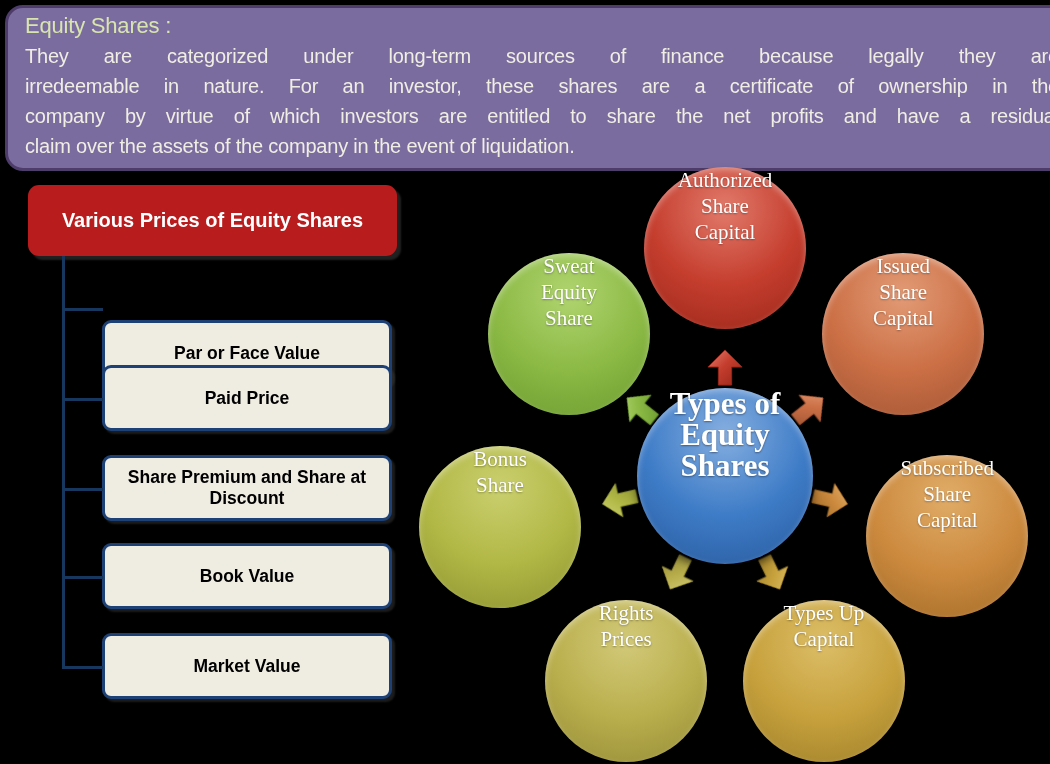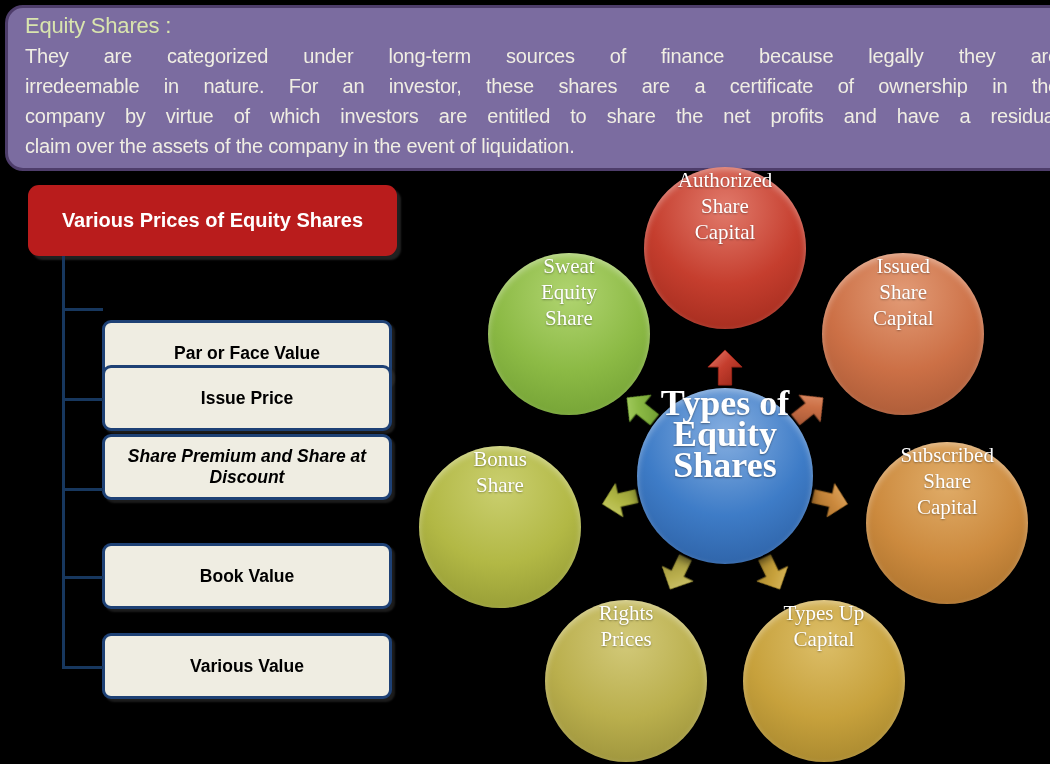--- a/index.html
+++ b/index.html
@@ -29,21 +29,21 @@
     box-shadow:3px 3px 2px rgba(55,55,55,.5);}
   .item-label{font-weight:bold;font-size:17.5px;line-height:21px;color:#000;}
 
   
   .circle{position:absolute;border-radius:50%;display:flex;align-items:flex-start;
     justify-content:center;text-align:center;
     box-shadow:0 6px 9px rgba(0,0,0,.55), inset 0 3px 6px rgba(255,255,255,.38);}
   .circle-label{font-family:"Liberation Serif",serif;color:#fff;font-size:21px;
     line-height:26px;white-space:pre-line;text-shadow:0 1px 2px rgba(0,0,0,.35);}
   .center-label{font-family:"Liberation Serif",serif;color:#fff;font-weight:bold;
-    font-size:36px;line-height:31px;white-space:pre-line;text-shadow:0 1px 2px rgba(0,0,0,.4);}
+    font-size:31px;line-height:31px;white-space:pre-line;text-shadow:0 1px 2px rgba(0,0,0,.4);}
   .arrow{position:absolute;width:38px;height:38px;
     filter:drop-shadow(2px 3px 2px rgba(0,0,0,.55));}
 </style>
 </head>
 <body>
 
 <div id="canvas">
 
   <div class="purple-box">
     <div class="pb-title">Equity Shares :</div>
@@ -56,33 +56,33 @@
   </div>
 
   <div class="panel-title">Various Prices of Equity Shares</div>
   <div class="vline"></div>
   <div id="items">
       <div class="item-box" style="top: 284px; margin-top: 36px;">
         <span class="item-label">Par or Face Value</span>
       </div>
       <div class="branch" style="top: 308px;"></div>
       <div class="item-box" style="top: 365px;">
-        <span class="item-label">Issue Price</span>
+        <span class="item-label">Paid Price</span>
       </div>
       <div class="branch" style="top: 398px;"></div>
-      <div class="item-box" style="top: 434px; font-style: italic;">
+      <div class="item-box" style="top: 455px;">
         <span class="item-label">Share Premium and Share at Discount</span>
       </div>
       <div class="branch" style="top: 488px;"></div>
       <div class="item-box" style="top: 543px; justify-content: center;">
         <span class="item-label">Book Value</span>
       </div>
       <div class="branch" style="top: 576px;"></div>
       <div class="item-box" style="top: 633px;">
-        <span class="item-label">Various Value</span>
+        <span class="item-label">Market Value</span>
       </div>
       <div class="branch" style="top: 666px;"></div>
     </div>
 
   <div id="diagram">
       <div class="circle" style="left: 644px; top: 167px; height: 162px; width: 162px; background: radial-gradient(circle at 50% 26%, rgb(225, 122, 107) 0%, rgb(197, 62, 46) 52%, rgb(153, 38, 25) 100%);">
         <div class="circle-label">Authorized
 Share
 Capital</div>
       </div>
@@ -104,21 +104,21 @@
       <svg viewBox="0 0 40 40" class="arrow" style="left: 790.438px; top: 389.663px; transform: rotate(51.4286deg);">
         <defs>
           <linearGradient id="ag1" x1="0" y1="0.1" x2="0.9" y2="1">
             <stop offset="0%" stop-color="#e29b76"></stop>
             <stop offset="45%" stop-color="#cc7046"></stop>
             <stop offset="100%" stop-color="#a05433"></stop>
           </linearGradient>
         </defs>
         <polygon points="20,1 38,19 27,19 27,38 13,38 13,19 2,19" fill="url(#ag1)" stroke="#a05433" stroke-width="1" stroke-linejoin="round"></polygon>
       </svg>
-      <div class="circle" style="left: 866.284px; top: 442px; height: 162px; width: 162px; background: radial-gradient(circle at 50% 26%, rgb(224, 172, 104) 0%, rgb(204, 138, 62) 52%, rgb(162, 107, 40) 100%);">
+      <div class="circle" style="left: 866.284px; top: 455px; height: 162px; width: 162px; background: radial-gradient(circle at 50% 26%, rgb(224, 172, 104) 0%, rgb(204, 138, 62) 52%, rgb(162, 107, 40) 100%);">
         <div class="circle-label">Subscribed
 Share
 Capital</div>
       </div>
       <svg viewBox="0 0 40 40" class="arrow" style="left: 811.292px; top: 481.032px; transform: rotate(102.857deg);">
         <defs>
           <linearGradient id="ag2" x1="0" y1="0.1" x2="0.9" y2="1">
             <stop offset="0%" stop-color="#e0ac68"></stop>
             <stop offset="45%" stop-color="#cc8a3e"></stop>
             <stop offset="100%" stop-color="#a26b28"></stop>

